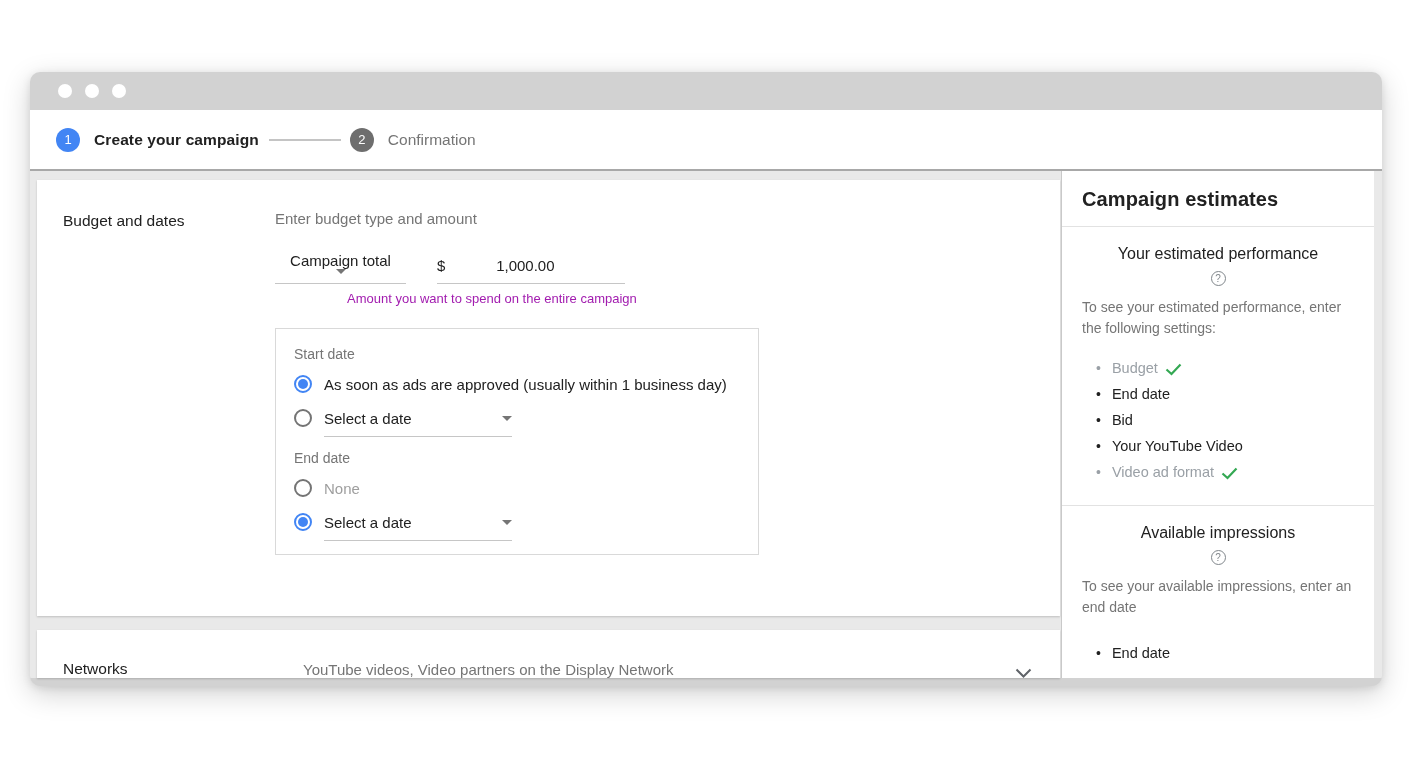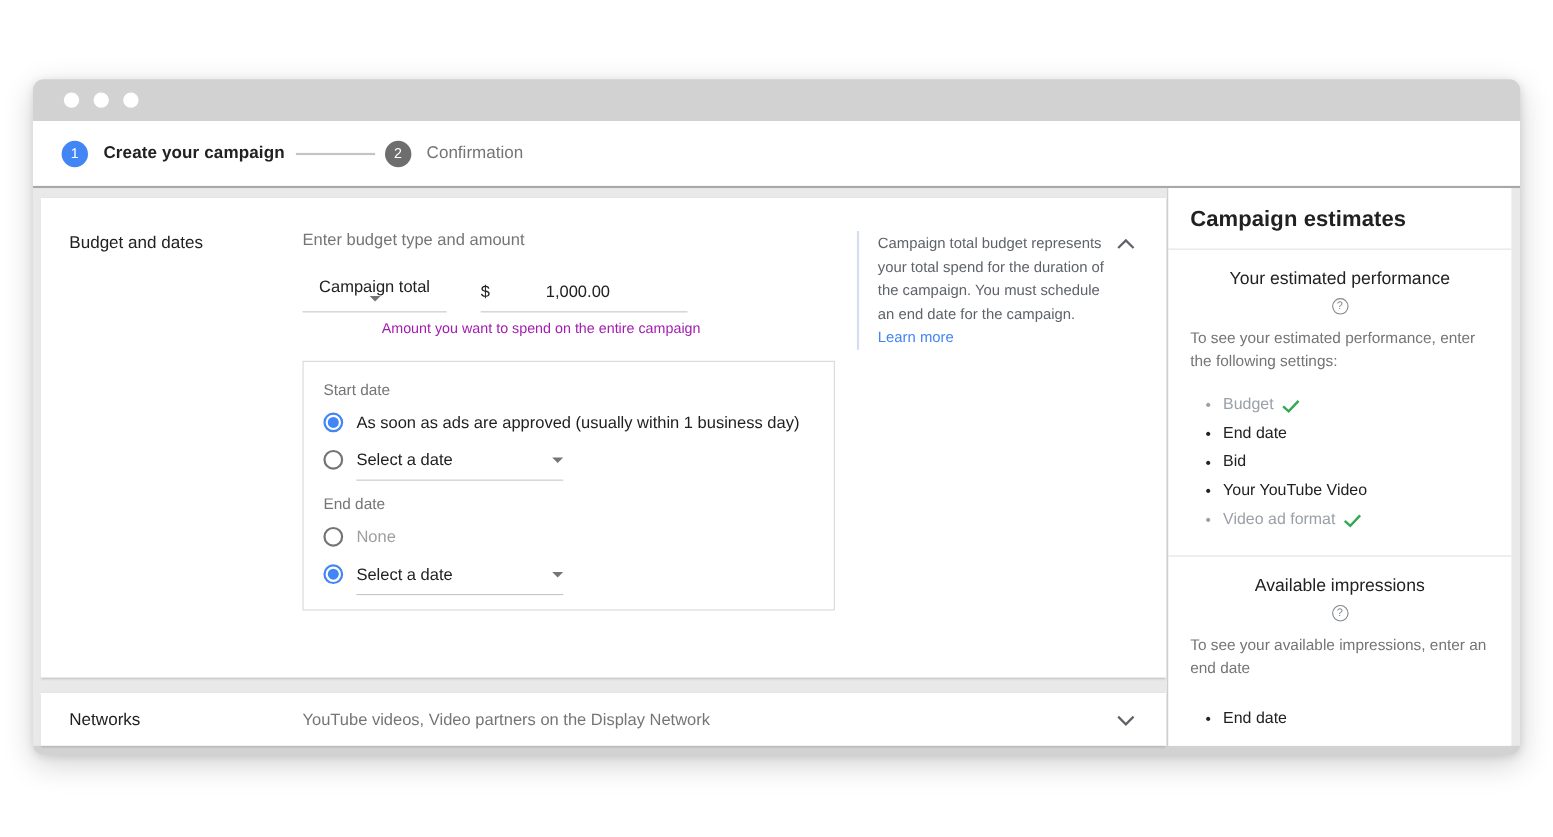--- a/index.html
+++ b/index.html
@@ -67,21 +67,21 @@
                    padding-bottom:9px; margin-bottom:-10px; cursor:pointer; }
   .inline-select .txt { font-size:15px; color:#212121; }
 
   .col-help { flex:1; padding-top:30px; display:flex; align-items:flex-start; }
   .help-block { border-left:2px solid #d5ddef; padding-left:17px; width:232px; }
   .help-text { font-size:13.5px; color:#5f6368; line-height:21.5px; width:205px; }
   .help-link { font-size:13.5px; color:#4285f4; line-height:21.5px; display:inline-block;
                cursor:pointer; text-decoration:none; }
   .collapse-btn { margin-left:auto; margin-right:28px; margin-top:4px; cursor:pointer; }
 
-  .networks-card { height:48px; margin-top:14px; display:flex; align-items:center; padding:1px 28px 0 26px; }
+  .networks-card { height:48px; margin-top:14px; display:flex; align-items:flex-end; padding:1px 28px 0 26px;gap:28px; }
   .networks-card .section-title { width:212px; flex:none; }
   .networks-value { font-size:15px; color:#757575; flex:1; }
 
   
   .sidebar { width:313px; background:#ffffff; border-left:1px solid #c9c9c9; }
   .sidebar-header { padding:17px 20px 15px 20px; border-bottom:1px solid #e2e2e2; }
   .sidebar-title { font-size:20px; font-weight:700; color:#212121; letter-spacing:.1px; }
   .sidebar-section { padding:18px 20px 20px 20px; }
   .sidebar-section.bordered { border-bottom:1px solid #e2e2e2; }
   .section-heading-row { display:flex; align-items:center; gap:8px;flex-direction:column; }
@@ -169,31 +169,20 @@
             <div class="radio-row">
               <div class="radio selected"></div>
               <div class="inline-select">
                 <span class="txt">Select a date</span>
                 <span class="caret"></span>
               </div>
             </div>
           </div>
         </div>
 
-        <div class="col-help">
-          <div class="help-block">
-            <span class="help-text">Campaign total budget represents your total spend for the duration of the campaign. You must schedule an end date for the campaign.</span>
-            <a class="help-link">Learn more</a>
-          </div>
-          <div class="collapse-btn">
-            <svg width="17" height="10" viewBox="0 0 17 10">
-              <path d="M1.5 8.5 L8.5 1.5 L15.5 8.5" fill="none" stroke="#5f6368" stroke-width="2"></path>
-            </svg>
-          </div>
-        </div>
       </div>
 
       <div class="card networks-card">
         <div class="section-title">Networks</div>
         <div class="networks-value">YouTube videos, Video partners on the Display Network</div>
         <svg width="17" height="10" viewBox="0 0 17 10">
           <path d="M1.5 1.5 L8.5 8.5 L15.5 1.5" fill="none" stroke="#5f6368" stroke-width="2"></path>
         </svg>
       </div>
 

